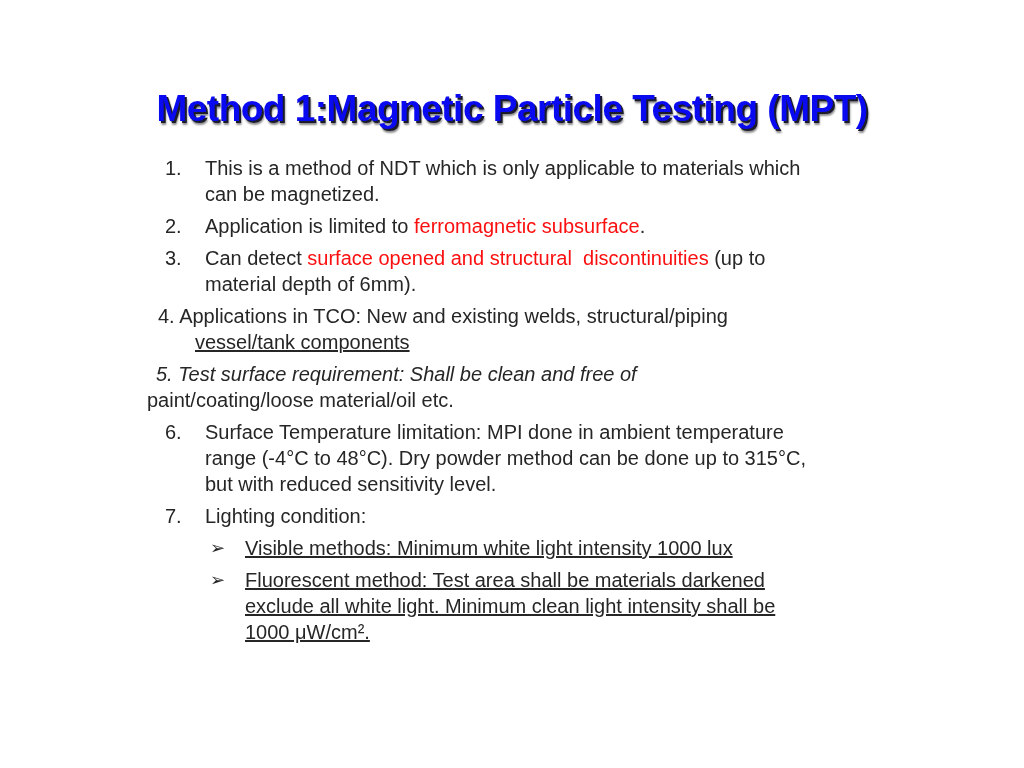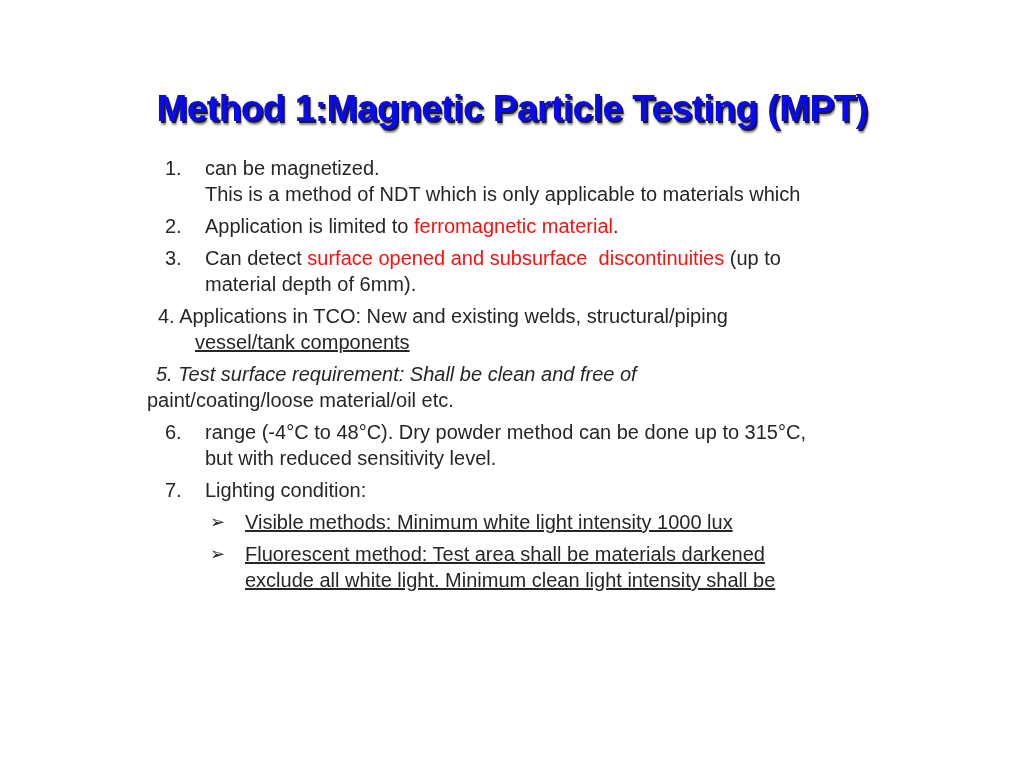--- a/index.html
+++ b/index.html
@@ -72,52 +72,54 @@
   .red { color: var(--red, #ff0000); }
 </style>
 </head>
 <body>
 
 <div class="slide">
   <div class="slide-title">Method 1:Magnetic Particle Testing (MPT)</div>
   <div class="slide-body">
       <div class="block numbered">
         <span class="marker">1.</span>
+        <div class="line first"><span class="">This is a method of NDT which is only applicable to materials which</span></div>
         <div class="line wrap"><span class="">can be magnetized.</span></div>
-        <div class="line first"><span class="">This is a method of NDT which is only applicable to materials which</span></div>
       </div>
       <div class="block numbered">
         <span class="marker">2.</span>
-        <div class="line first"><span class="">Application is limited to </span><span class="red">ferromagnetic material</span><span class="">.</span></div>
+        <div class="line first"><span class="">Application is limited to </span><span class="red">ferromagnetic subsurface</span><span class="">.</span></div>
       </div>
       <div class="block numbered">
         <span class="marker">3.</span>
-        <div class="line first"><span class="">Can detect </span><span class="red">surface opened and subsurface  discontinuities</span><span class=""> (up to</span></div>
+        <div class="line first"><span class="">Can detect </span><span class="red">surface opened and structural  discontinuities</span><span class=""> (up to</span></div>
         <div class="line wrap"><span class="">material depth of 6mm).</span></div>
       </div>
       <div class="block para_in">
         <div class="line first"><span class="">4. Applications in TCO: New and existing welds, structural/piping</span></div>
         <div class="line wrap"><span class="">vessel/tank components</span></div>
       </div>
       <div class="block para_out">
         <div class="line first"><span class="">5. Test surface requirement: Shall be clean and free of</span></div>
         <div class="line wrap"><span class="">paint/coating/loose material/oil etc.</span></div>
       </div>
       <div class="block numbered">
         <span class="marker">6.</span>
+        <div class="line first"><span class="">Surface Temperature limitation: MPI done in ambient temperature</span></div>
         <div class="line wrap"><span class="">range (-4°C to 48°C). Dry powder method can be done up to 315°C,</span></div>
         <div class="line wrap"><span class="">but with reduced sensitivity level.</span></div>
       </div>
       <div class="block numbered">
         <span class="marker">7.</span>
         <div class="line first"><span class="">Lighting condition:</span></div>
       </div>
       <div class="block bullet">
         <span class="marker">➢</span>
         <div class="line first"><span class="">Visible methods: Minimum white light intensity 1000 lux</span></div>
       </div>
       <div class="block bullet">
         <span class="marker">➢</span>
         <div class="line first"><span class="">Fluorescent method: Test area shall be materials darkened</span></div>
         <div class="line wrap"><span class="">exclude all white light. Minimum clean light intensity shall be</span></div>
+        <div class="line wrap"><span class="">1000 μW/cm².</span></div>
       </div>
     </div>
 </div>
 
 </body></html>

